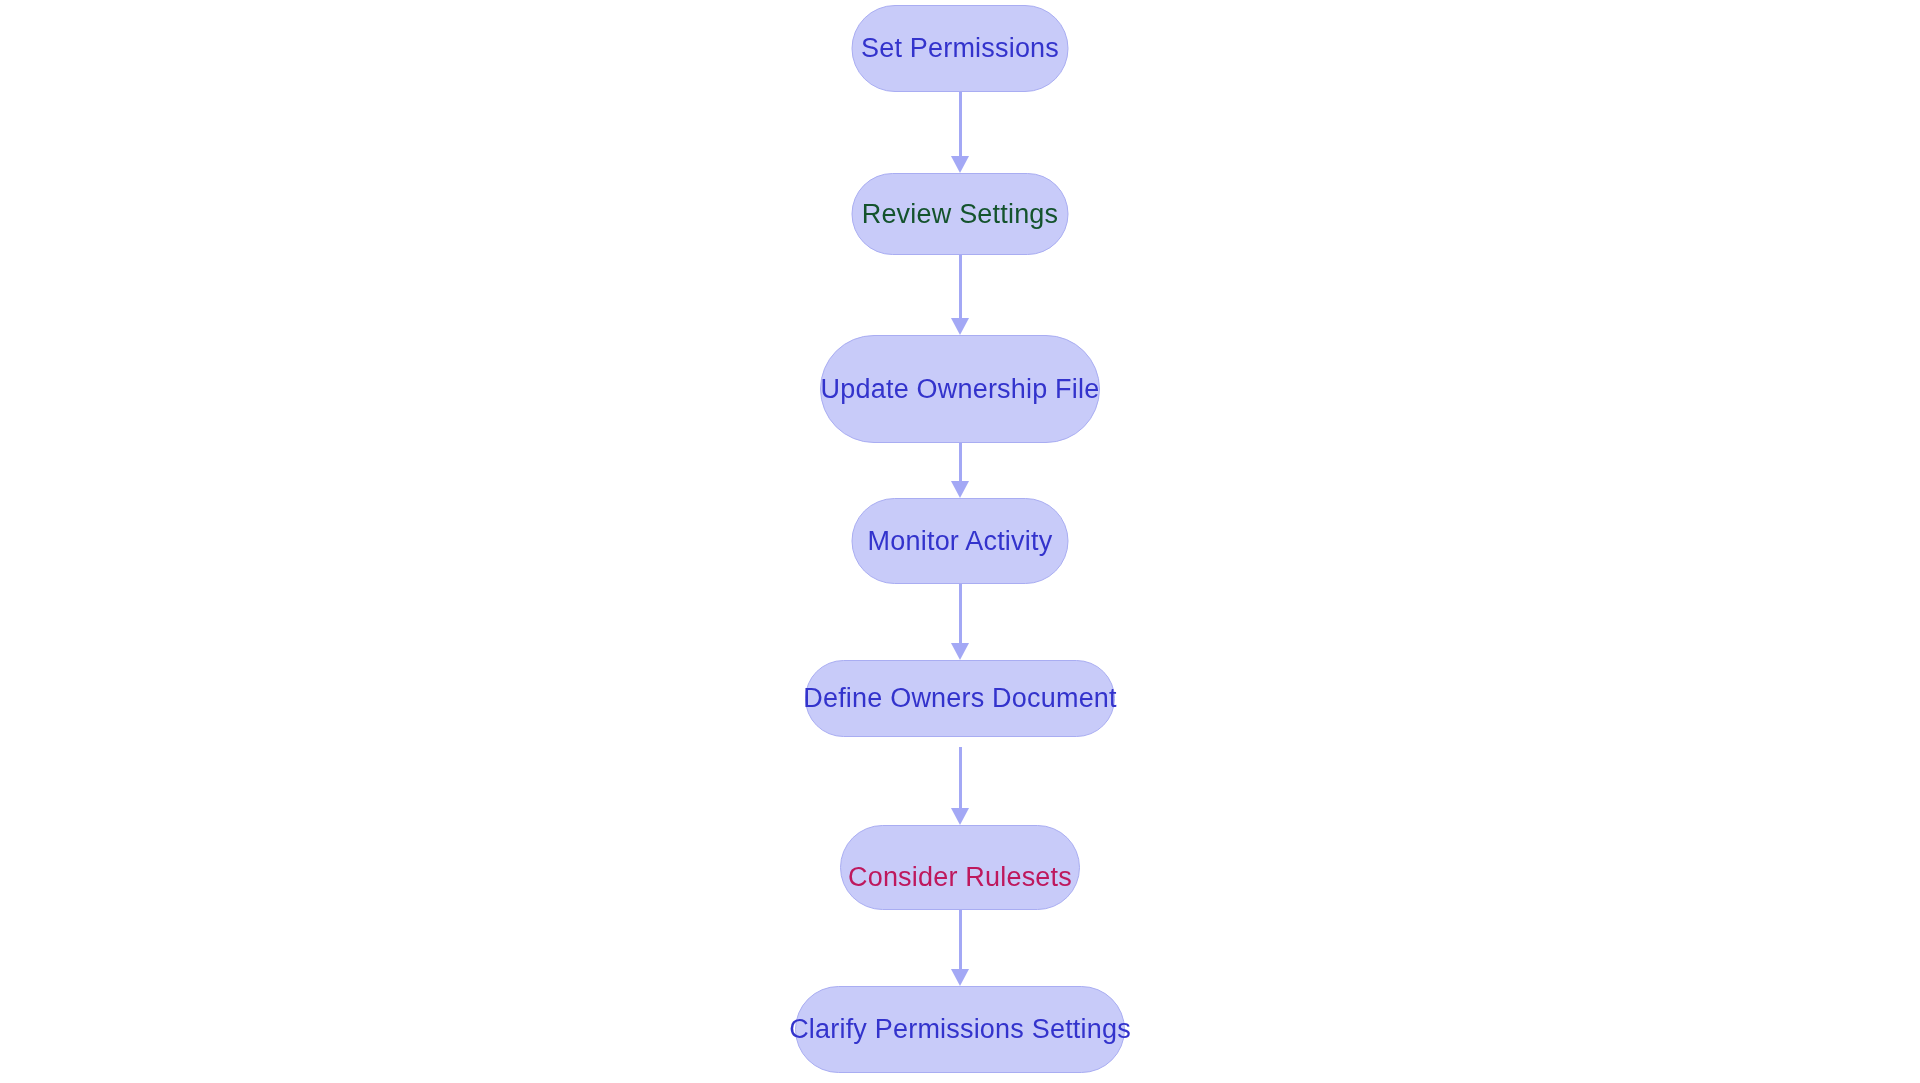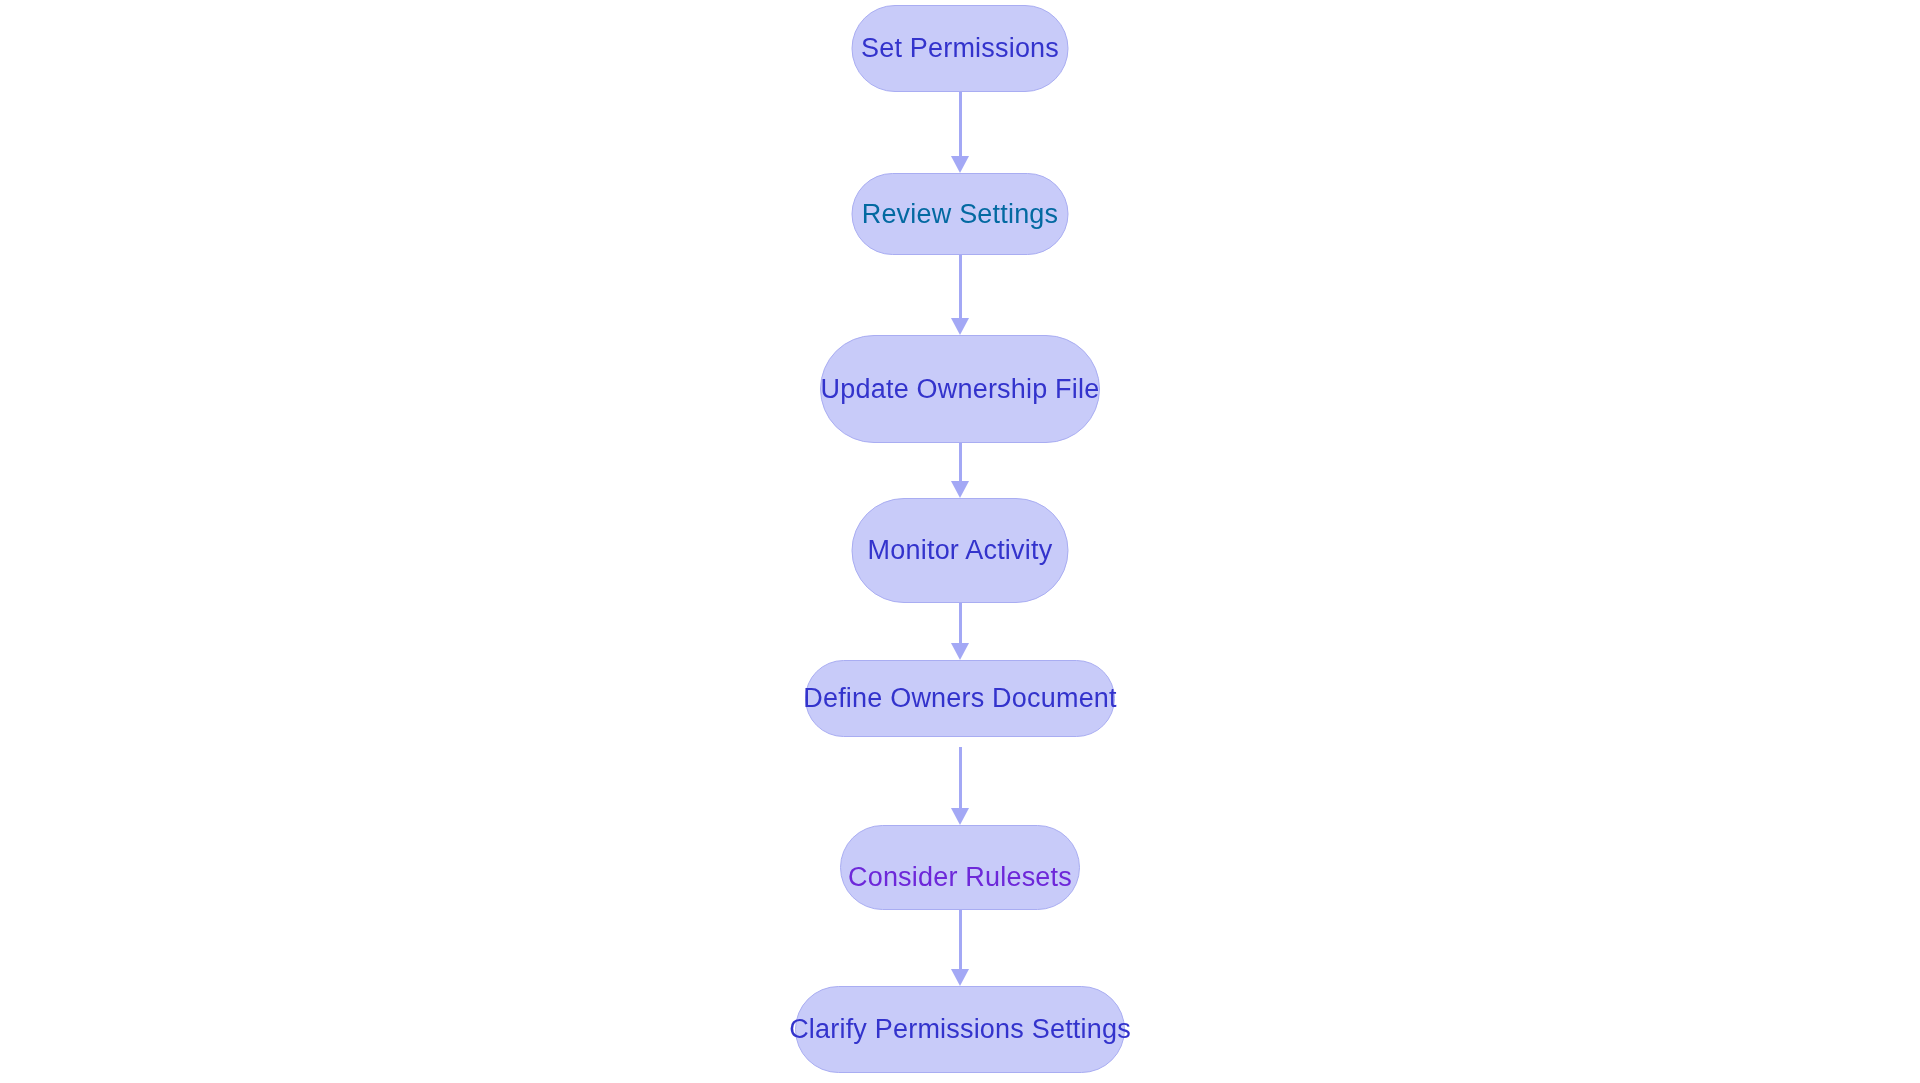--- a/index.html
+++ b/index.html
@@ -96,30 +96,30 @@
       <div class="flow-connector-head" style="border-top-color: rgb(163, 168, 245);"></div>
     </div>
     <div class="flow-connector" style="left: 960px; top: 910px; height: 76px;">
       <div class="flow-connector-line" style="height: 61px; background: rgb(163, 168, 245);"></div>
       <div class="flow-connector-head" style="border-top-color: rgb(163, 168, 245);"></div>
     </div>
     <div class="flow-node" style="left: 960px; top: 5px; width: 217px; height: 87px; background: rgb(200, 203, 249); border-color: rgb(169, 173, 242);">
       <span class="flow-node-label" style="color: rgb(51, 51, 204);">Set Permissions</span>
     </div>
     <div class="flow-node" style="left: 960px; top: 173px; width: 217px; height: 82px; background: rgb(200, 203, 249); border-color: rgb(169, 173, 242);">
-      <span class="flow-node-label" style="color: #0369a1;">Review Settings</span>
+      <span class="flow-node-label" style="color: #14532d;">Review Settings</span>
     </div>
     <div class="flow-node" style="left: 960px; top: 335px; width: 280px; height: 108px; background: rgb(200, 203, 249); border-color: rgb(169, 173, 242);">
       <span class="flow-node-label" style="color: rgb(51, 51, 204);">Update Ownership File</span>
     </div>
-    <div class="flow-node" style="left: 960px; top: 498px; width: 217px; height: 105px; background: rgb(200, 203, 249); border-color: rgb(169, 173, 242);">
+    <div class="flow-node" style="left: 960px; top: 498px; width: 217px; height: 86px; background: rgb(200, 203, 249); border-color: rgb(169, 173, 242);">
       <span class="flow-node-label" style="color: rgb(51, 51, 204);">Monitor Activity</span>
     </div>
     <div class="flow-node" style="left: 960px; top: 660px; width: 310px; height: 77px; background: rgb(200, 203, 249); border-color: rgb(169, 173, 242);">
       <span class="flow-node-label" style="color: rgb(51, 51, 204);">Define Owners Document</span>
     </div>
     <div class="flow-node" style="left: 960px; top: 825px; width: 240px; height: 85px; background: rgb(200, 203, 249); border-color: rgb(169, 173, 242);">
-      <span class="flow-node-label" style="color: #6d28d9; margin-top: 19px;">Consider Rulesets</span>
+      <span class="flow-node-label" style="color: #be185d; margin-top: 19px;">Consider Rulesets</span>
     </div>
     <div class="flow-node" style="left: 960px; top: 986px; width: 330px; height: 87px; background: rgb(200, 203, 249); border-color: rgb(169, 173, 242);">
       <span class="flow-node-label" style="color: rgb(51, 51, 204);">Clarify Permissions Settings</span>
     </div>
   </div>
 
 </body></html>

